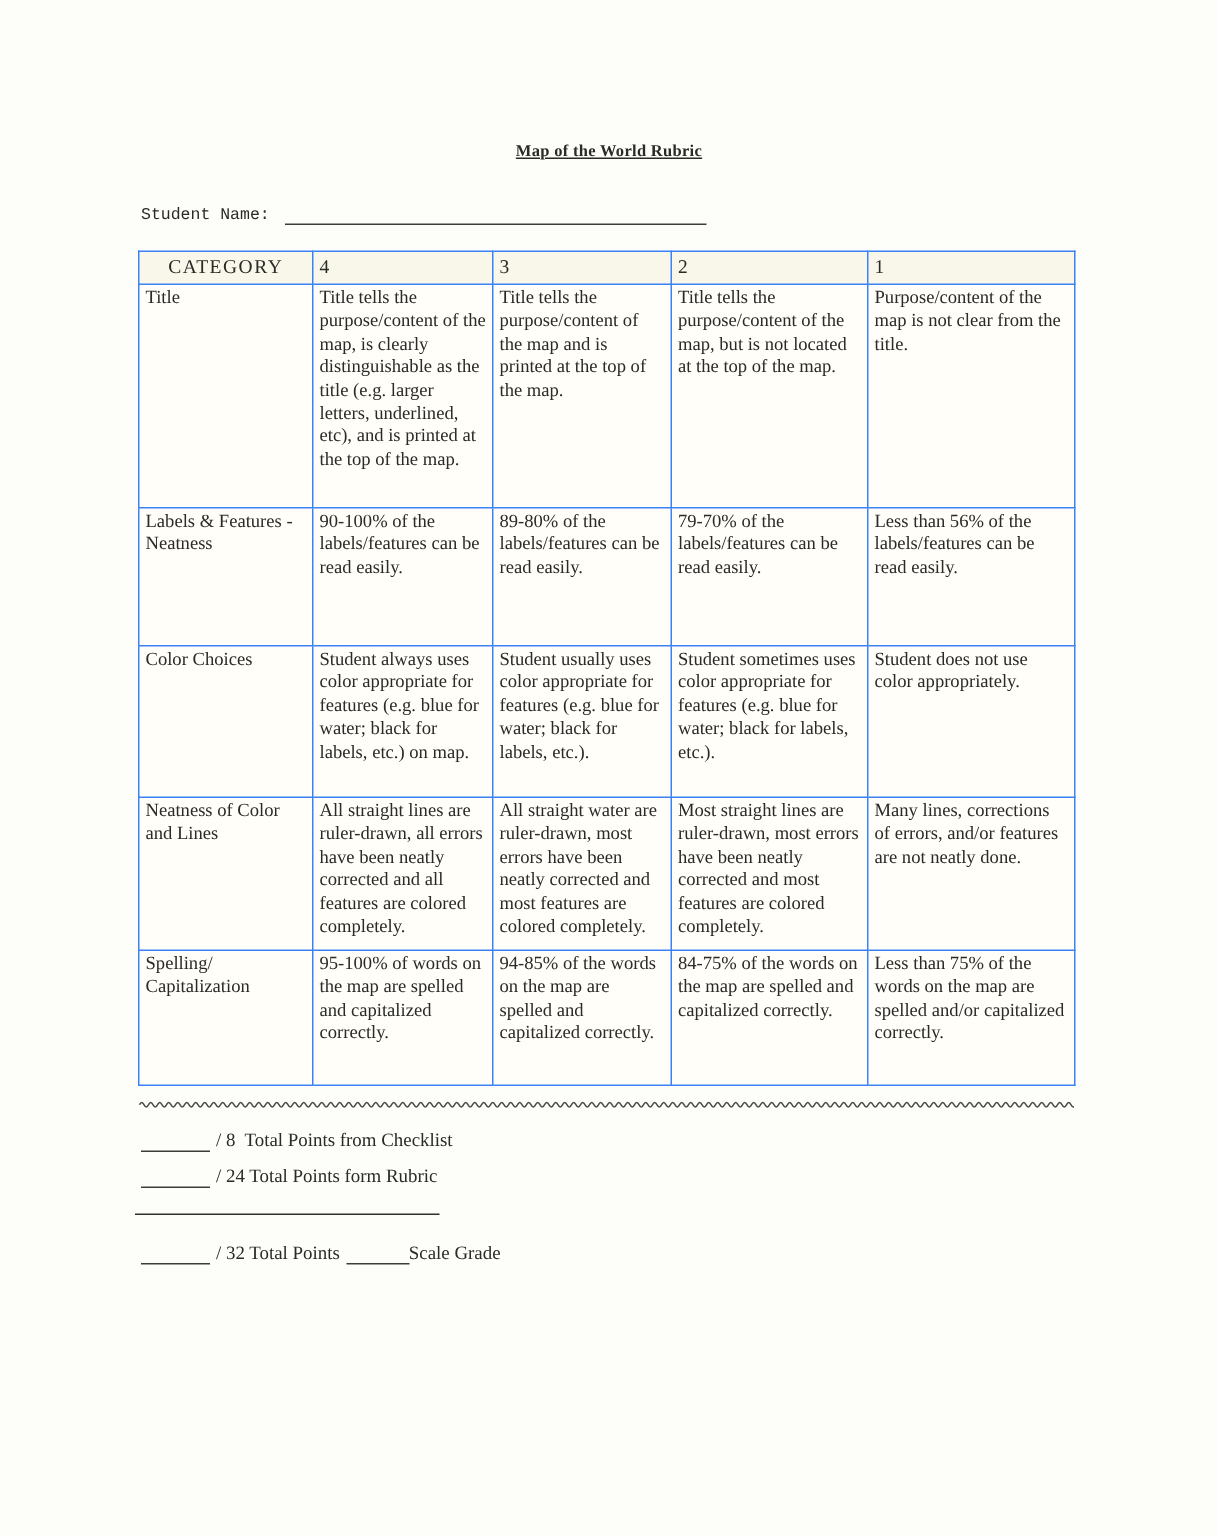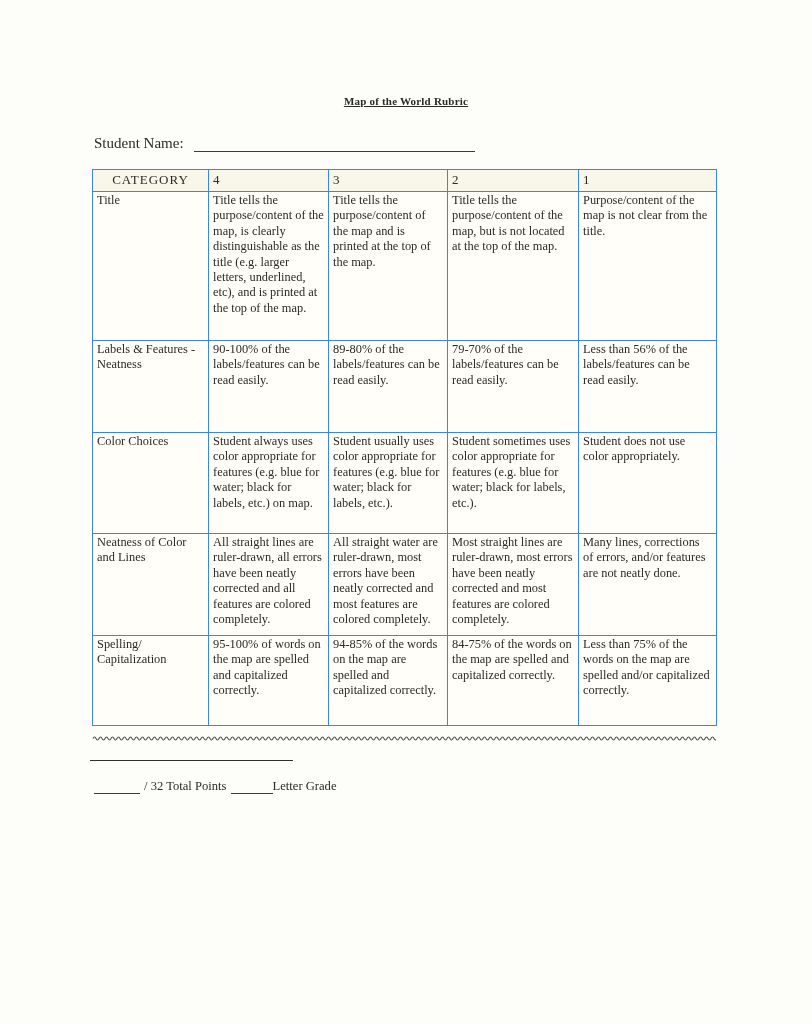--- a/index.html
+++ b/index.html
@@ -17,23 +17,24 @@
     padding-top: 95px;
     text-align: center;
     font-size: 11px;
     font-weight: bold;
     text-decoration: underline;
     letter-spacing: 0.2px;
   }
 
   .student-line {
     margin: 28px 0 0 94px;
-    font-size: 15px;
+    font-size: 11px;
     display: flex;
     align-items: flex-end;
+    font-family: Liberation Mono, monospace;
   }
   .student-blank {
     display: inline-block;
     width: 281px;
     margin-left: 10px;
     border-bottom: 1.4px solid #3c3c3a;
     height: 15px;
   }
 
   table.rubric {
@@ -164,25 +165,35 @@
       </tr>
     </tbody>
   </table>
 
   <div class="wavy-wrap">
     <svg width="624" height="9" viewBox="0 0 624 9" xmlns="http://www.w3.org/2000/svg">
       <path d="M1 4.5 q1.5 -3 3 0 q1.5 3 3 0 q1.5 -3 3 0 q1.5 3 3 0 q1.5 -3 3 0 q1.5 3 3 0 q1.5 -3 3 0 q1.5 3 3 0 q1.5 -3 3 0 q1.5 3 3 0 q1.5 -3 3 0 q1.5 3 3 0 q1.5 -3 3 0 q1.5 3 3 0 q1.5 -3 3 0 q1.5 3 3 0 q1.5 -3 3 0 q1.5 3 3 0 q1.5 -3 3 0 q1.5 3 3 0 q1.5 -3 3 0 q1.5 3 3 0 q1.5 -3 3 0 q1.5 3 3 0 q1.5 -3 3 0 q1.5 3 3 0 q1.5 -3 3 0 q1.5 3 3 0 q1.5 -3 3 0 q1.5 3 3 0 q1.5 -3 3 0 q1.5 3 3 0 q1.5 -3 3 0 q1.5 3 3 0 q1.5 -3 3 0 q1.5 3 3 0 q1.5 -3 3 0 q1.5 3 3 0 q1.5 -3 3 0 q1.5 3 3 0 q1.5 -3 3 0 q1.5 3 3 0 q1.5 -3 3 0 q1.5 3 3 0 q1.5 -3 3 0 q1.5 3 3 0 q1.5 -3 3 0 q1.5 3 3 0 q1.5 -3 3 0 q1.5 3 3 0 q1.5 -3 3 0 q1.5 3 3 0 q1.5 -3 3 0 q1.5 3 3 0 q1.5 -3 3 0 q1.5 3 3 0 q1.5 -3 3 0 q1.5 3 3 0 q1.5 -3 3 0 q1.5 3 3 0 q1.5 -3 3 0 q1.5 3 3 0 q1.5 -3 3 0 q1.5 3 3 0 q1.5 -3 3 0 q1.5 3 3 0 q1.5 -3 3 0 q1.5 3 3 0 q1.5 -3 3 0 q1.5 3 3 0 q1.5 -3 3 0 q1.5 3 3 0 q1.5 -3 3 0 q1.5 3 3 0 q1.5 -3 3 0 q1.5 3 3 0 q1.5 -3 3 0 q1.5 3 3 0 q1.5 -3 3 0 q1.5 3 3 0 q1.5 -3 3 0 q1.5 3 3 0 q1.5 -3 3 0 q1.5 3 3 0 q1.5 -3 3 0 q1.5 3 3 0 q1.5 -3 3 0 q1.5 3 3 0 q1.5 -3 3 0 q1.5 3 3 0 q1.5 -3 3 0 q1.5 3 3 0 q1.5 -3 3 0 q1.5 3 3 0 q1.5 -3 3 0 q1.5 3 3 0 q1.5 -3 3 0 q1.5 3 3 0 q1.5 -3 3 0 q1.5 3 3 0 q1.5 -3 3 0 q1.5 3 3 0 q1.5 -3 3 0 q1.5 3 3 0 q1.5 -3 3 0 q1.5 3 3 0 q1.5 -3 3 0 q1.5 3 3 0 q1.5 -3 3 0 q1.5 3 3 0 q1.5 -3 3 0 q1.5 3 3 0 q1.5 -3 3 0 q1.5 3 3 0 q1.5 -3 3 0 q1.5 3 3 0 q1.5 -3 3 0 q1.5 3 3 0 q1.5 -3 3 0 q1.5 3 3 0 q1.5 -3 3 0 q1.5 3 3 0 q1.5 -3 3 0 q1.5 3 3 0 q1.5 -3 3 0 q1.5 3 3 0 q1.5 -3 3 0 q1.5 3 3 0 q1.5 -3 3 0 q1.5 3 3 0 q1.5 -3 3 0 q1.5 3 3 0 q1.5 -3 3 0 q1.5 3 3 0 q1.5 -3 3 0 q1.5 3 3 0 q1.5 -3 3 0 q1.5 3 3 0 q1.5 -3 3 0 q1.5 3 3 0 q1.5 -3 3 0 q1.5 3 3 0 q1.5 -3 3 0 q1.5 3 3 0 q1.5 -3 3 0 q1.5 3 3 0 q1.5 -3 3 0 q1.5 3 3 0 q1.5 -3 3 0 q1.5 3 3 0 q1.5 -3 3 0 q1.5 3 3 0 q1.5 -3 3 0 q1.5 3 3 0 q1.5 -3 3 0 q1.5 3 3 0 q1.5 -3 3 0 q1.5 3 3 0 q1.5 -3 3 0 q1.5 3 3 0 q1.5 -3 3 0 q1.5 3 3 0 q1.5 -3 3 0 q1.5 3 3 0 q1.5 -3 3 0 q1.5 3 3 0 q1.5 -3 3 0 q1.5 3 3 0 q1.5 -3 3 0 q1.5 3 3 0 q1.5 -3 3 0 q1.5 3 3 0 q1.5 -3 3 0 q1.5 3 3 0 q1.5 -3 3 0 q1.5 3 3 0 q1.5 -3 3 0 q1.5 3 3 0 q1.5 -3 3 0 q1.5 3 3 0 q1.5 -3 3 0 q1.5 3 3 0 q1.5 -3 3 0 q1.5 3 3 0 q1.5 -3 3 0 q1.5 3 3 0 q1.5 -3 3 0 q1.5 3 3 0 q1.5 -3 3 0 q1.5 3 3 0 q1.5 -3 3 0 q1.5 3 3 0 q1.5 -3 3 0 q1.5 3 3 0 q1.5 -3 3 0 q1.5 3 3 0 q1.5 -3 3 0 q1.5 3 3 0 q1.5 -3 3 0 q1.5 3 3 0 q1.5 -3 3 0 q1.5 3 3 0 q1.5 -3 3 0 q1.5 3 3 0 q1.5 -3 3 0 q1.5 3 3 0 q1.5 -3 3 0 q1.5 3 3 0" fill="none" stroke="#4a4a46" stroke-width="1.1"></path>
     </svg>
   </div>
 
+  <div class="totals">
+    <div class="totals-row">
+      <span class="blank blank-sm"></span>
+      <span class="totals-label">/ 8  Total Points from Checklist</span>
+    </div>
+    <div class="totals-row">
+      <span class="blank blank-sm"></span>
+      <span class="totals-label">/ 24 Total Points form Rubric</span>
+    </div>
+  </div>
 
   <div class="sum-line"></div>
 
   <div class="totals grade-row">
     <div class="totals-row">
       <span class="blank blank-sm"></span>
       <span class="totals-label">/ 32 Total Points</span>
       <span class="blank blank-mid"></span>
-      <span class="totals-label">Letter Grade</span>
+      <span class="totals-label">Scale Grade</span>
     </div>
   </div>
 
 </div>
 
 </body></html>

